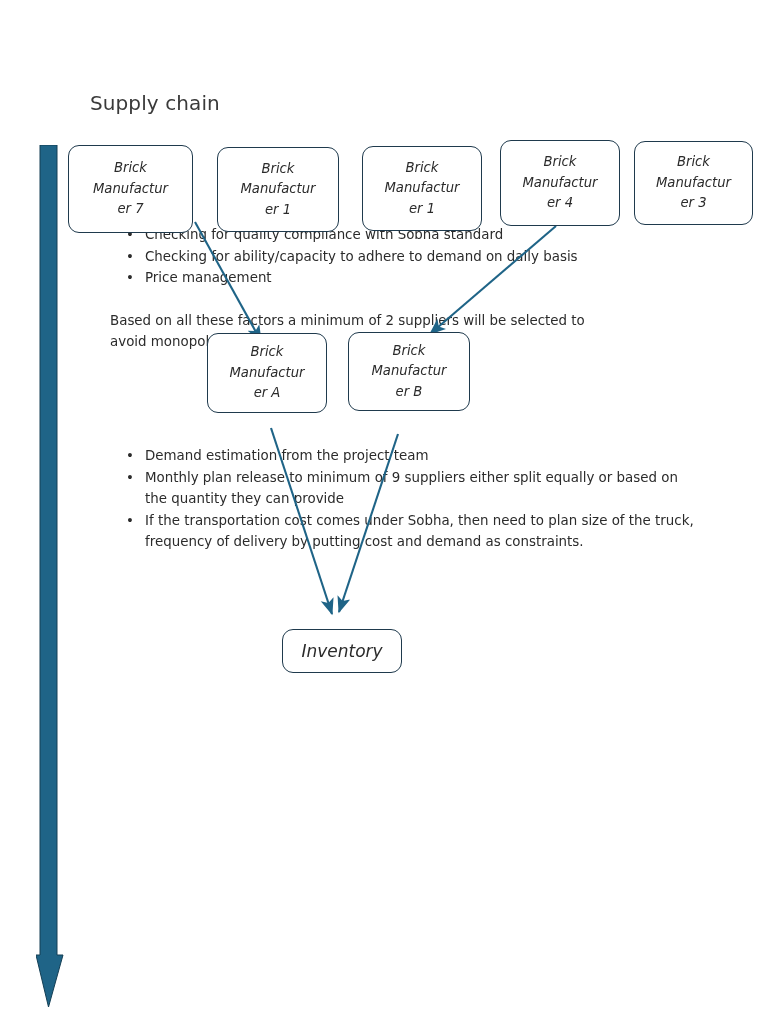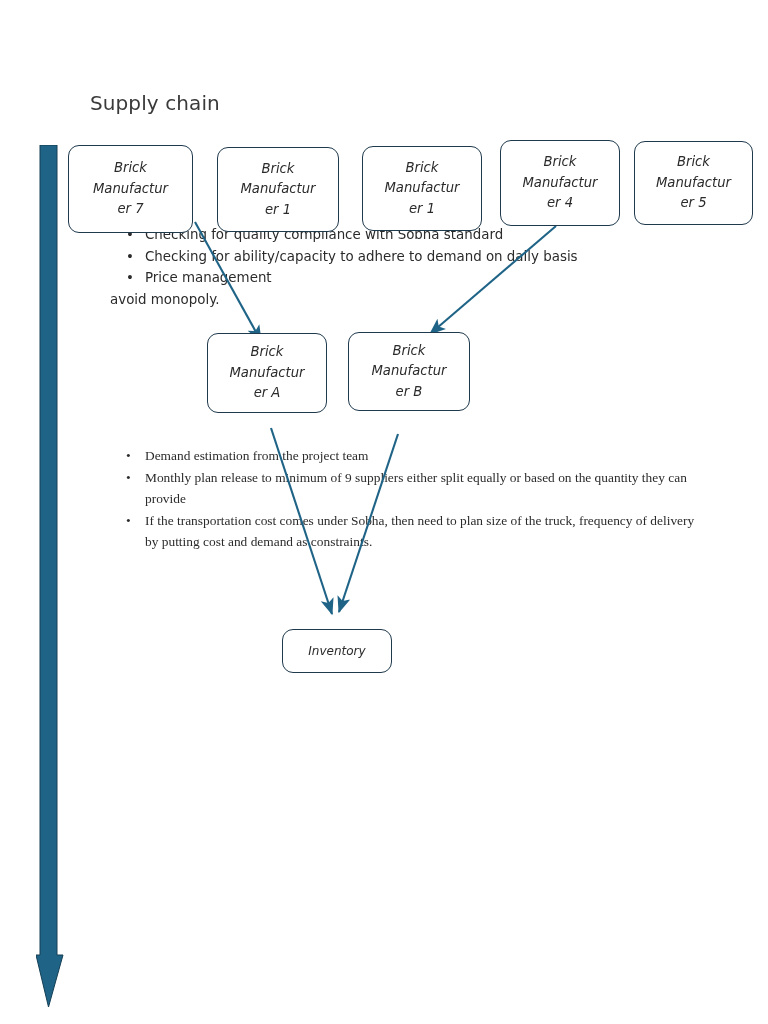--- a/index.html
+++ b/index.html
@@ -128,58 +128,59 @@
       <span>Brick</span>
       <span>Manufactur</span>
       <span>er 4</span>
     </span>
   </div>
 
   <div class="box" style="left:634px; top:141px; width:119px; height:84px;">
     <span>
       <span>Brick</span>
       <span>Manufactur</span>
-      <span>er 5</span>
+      <span>er 3</span>
     </span>
   </div>
 
   <div class="textblock" style="left:110px; top:224px; width:600px;">
     <ul class="bullets">
       <li>Checking for quality compliance with Sobha standard</li>
       <li>Checking for ability/capacity to adhere to demand on daily basis</li>
       <li>Price management</li>
     </ul>
+    <p class="para" style="margin-top:21px;">Based on all these factors a minimum of 2 suppliers will be selected to</p>
     <p class="para">avoid monopoly.</p>
   </div>
 
   <div class="box" style="left:207px; top:333px; width:120px; height:80px;">
     <span>
       <span>Brick</span>
       <span>Manufactur</span>
       <span>er A</span>
     </span>
   </div>
 
   <div class="box" style="left:348px; top:332px; width:122px; height:79px;">
     <span>
       <span>Brick</span>
       <span>Manufactur</span>
       <span>er B</span>
     </span>
   </div>
 
-  <div class="textblock" style="left:110px; top:445px; width:590px;font-family:Liberation Serif, serif;">
+  <div class="textblock" style="left:110px; top:445px; width:590px;">
     <ul class="bullets">
       <li>Demand estimation from the project team</li>
       <li>Monthly plan release to minimum of 9 suppliers either split equally or based on the quantity they can provide</li>
       <li>If the transportation cost comes under Sobha, then need to plan size of the truck, frequency of delivery by putting cost and demand as constraints.</li>
     </ul>
   </div>
 
-  <div class="box" style="left:282px; top:629px; width:110px; height:44px; font-size:12px;">
+  <div class="box" style="left:282px; top:629px; width:120px; height:44px; font-size:17px;">
     <span>Inventory</span>
   </div>
 
 
   <svg id="arrows" viewBox="0 0 768 1024">
     <defs>
       <marker id="ah" markerWidth="9" markerHeight="9" refX="7.4" refY="3.2" orient="auto" markerUnits="strokeWidth">
         <path d="M0,0 L8,3.2 L0,6.4 L1.9,3.2 z" fill="#1f6487"></path>
       </marker>
     </defs>

